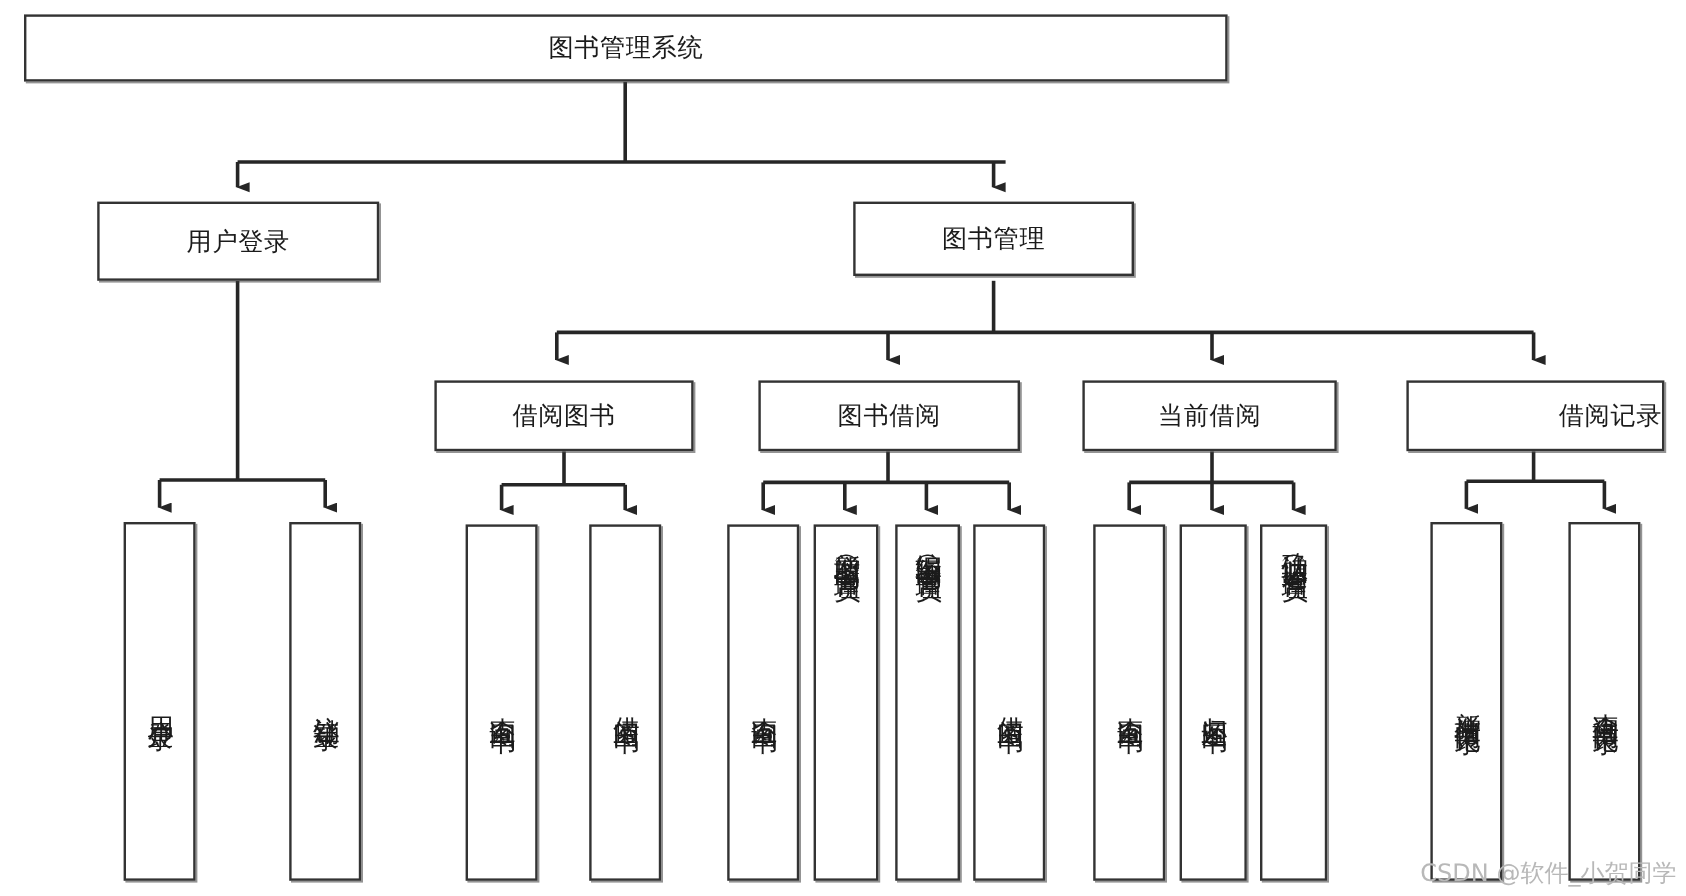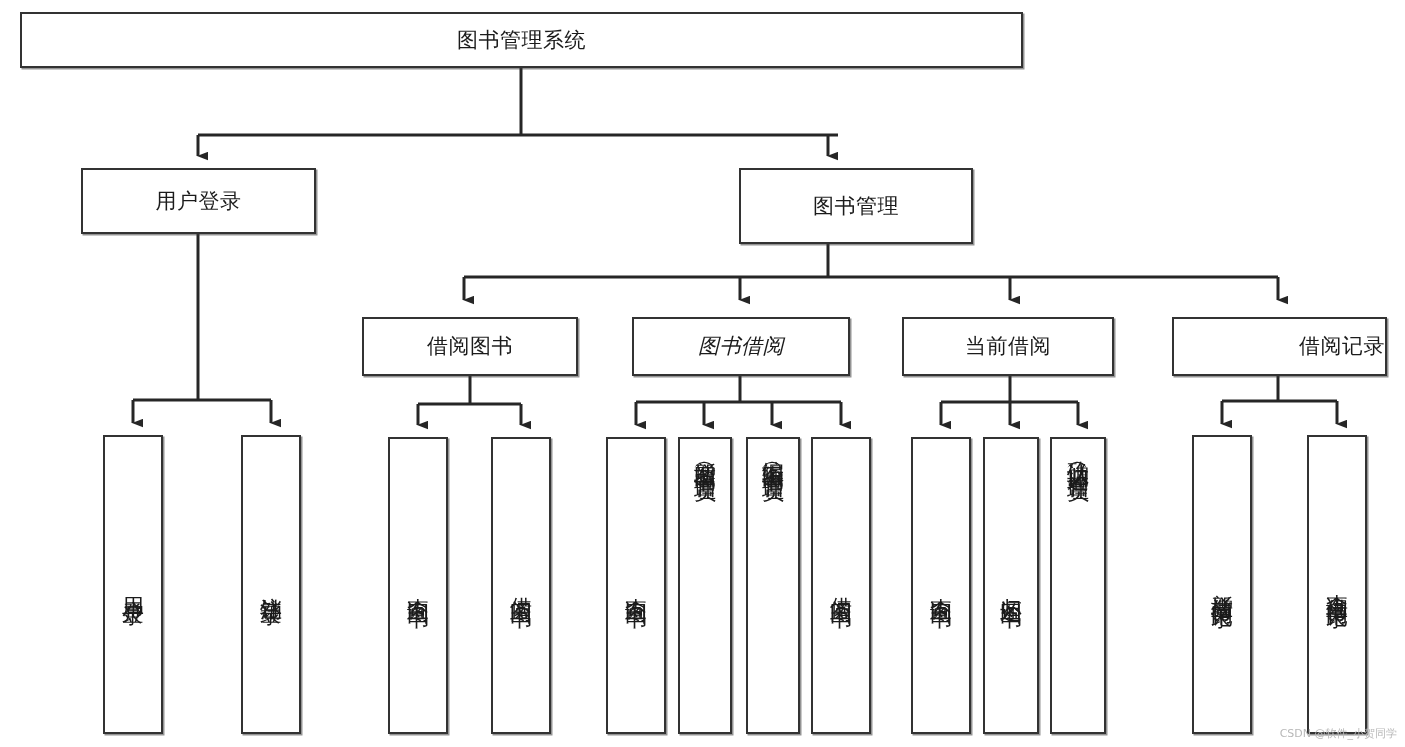--- a/index.html
+++ b/index.html
@@ -62,21 +62,21 @@
     padding-top: 4px;
   }
   .node.vert.midalign {
     align-items: center;
     padding-top: 0;
   }
   #watermark {
     position: absolute;
     right: 8px;
     bottom: 6px;
-    font-size: 11px;
+    font-size: 20px;
     color: #b8b8b8;
     white-space: nowrap;
     z-index: 5;
     font-family: "DejaVu Sans", "Liberation Sans", sans-serif;
   }
 </style>
 </head>
 <body>
 
 <div id="canvas">
@@ -131,28 +131,28 @@
     </g>
   </svg>
 
   <div class="node horiz" style="left:20px; top:12px; width:1003px; height:56px;">
     <span class="label">图书管理系统</span>
   </div>
 
   <div class="node horiz" style="left:81px; top:168px; width:235px; height:66px;">
     <span class="label">用户登录</span>
   </div>
-  <div class="node horiz" style="left:711px; top:168px; width:234px; height:76px;margin-left:28px;">
+  <div class="node horiz" style="left:711px; top:168px; width:234px; height:62px;">
     <span class="label">图书管理</span>
   </div>
 
   <div class="node horiz" style="left:362px; top:317px; width:216px; height:59px;">
     <span class="label">借阅图书</span>
   </div>
-  <div class="node horiz" style="left:632px; top:317px; width:218px; height:59px;font-style:italic;">
+  <div class="node horiz" style="left:632px; top:317px; width:218px; height:59px;">
     <span class="label">图书借阅</span>
   </div>
   <div class="node horiz" style="left:902px; top:317px; width:212px; height:59px;">
     <span class="label">当前借阅</span>
   </div>
   <div class="node horiz" style="left:1172px; top:317px; width:215px; height:59px;justify-content:flex-end;">
     <span class="label">借阅记录</span>
   </div>
 
   <div class="node vert midalign" style="left:103px; top:435px; width:60px; height:299px;">

